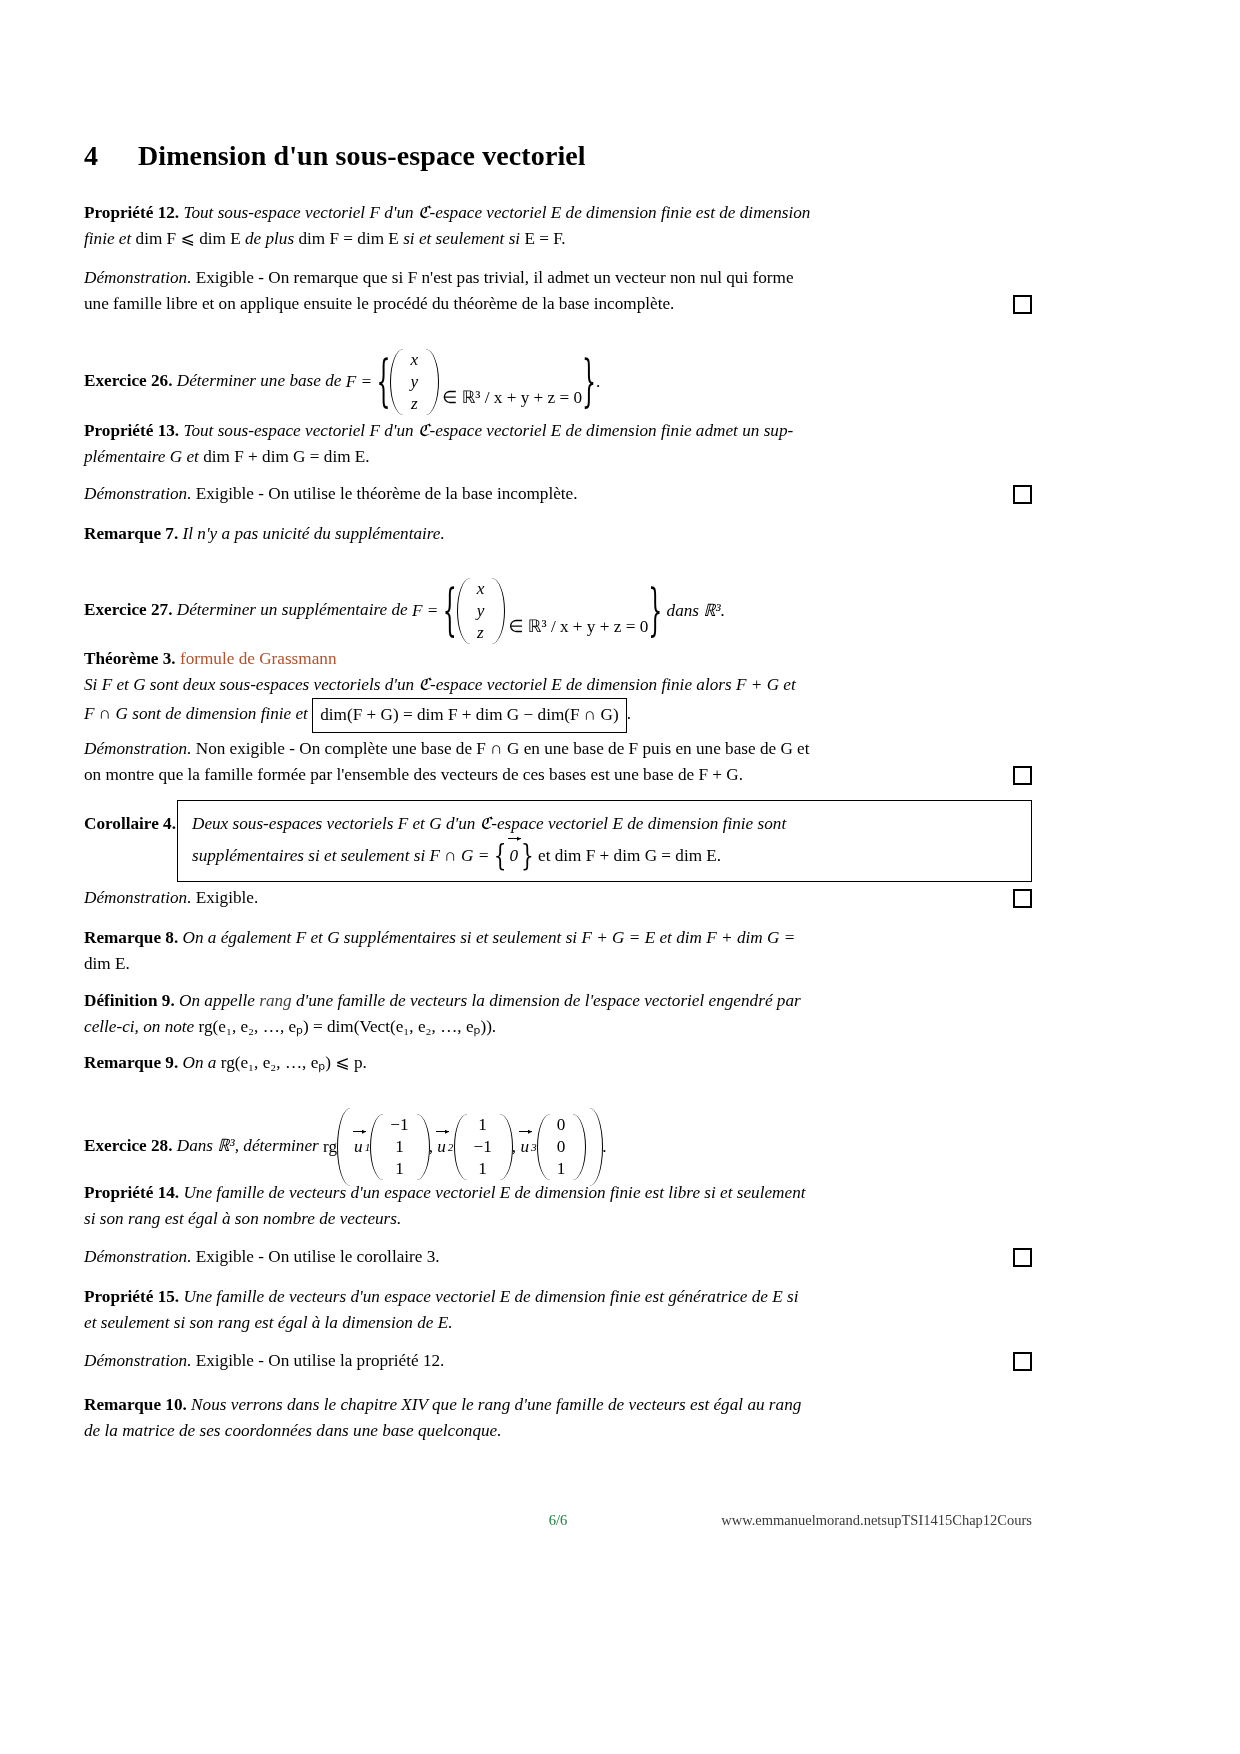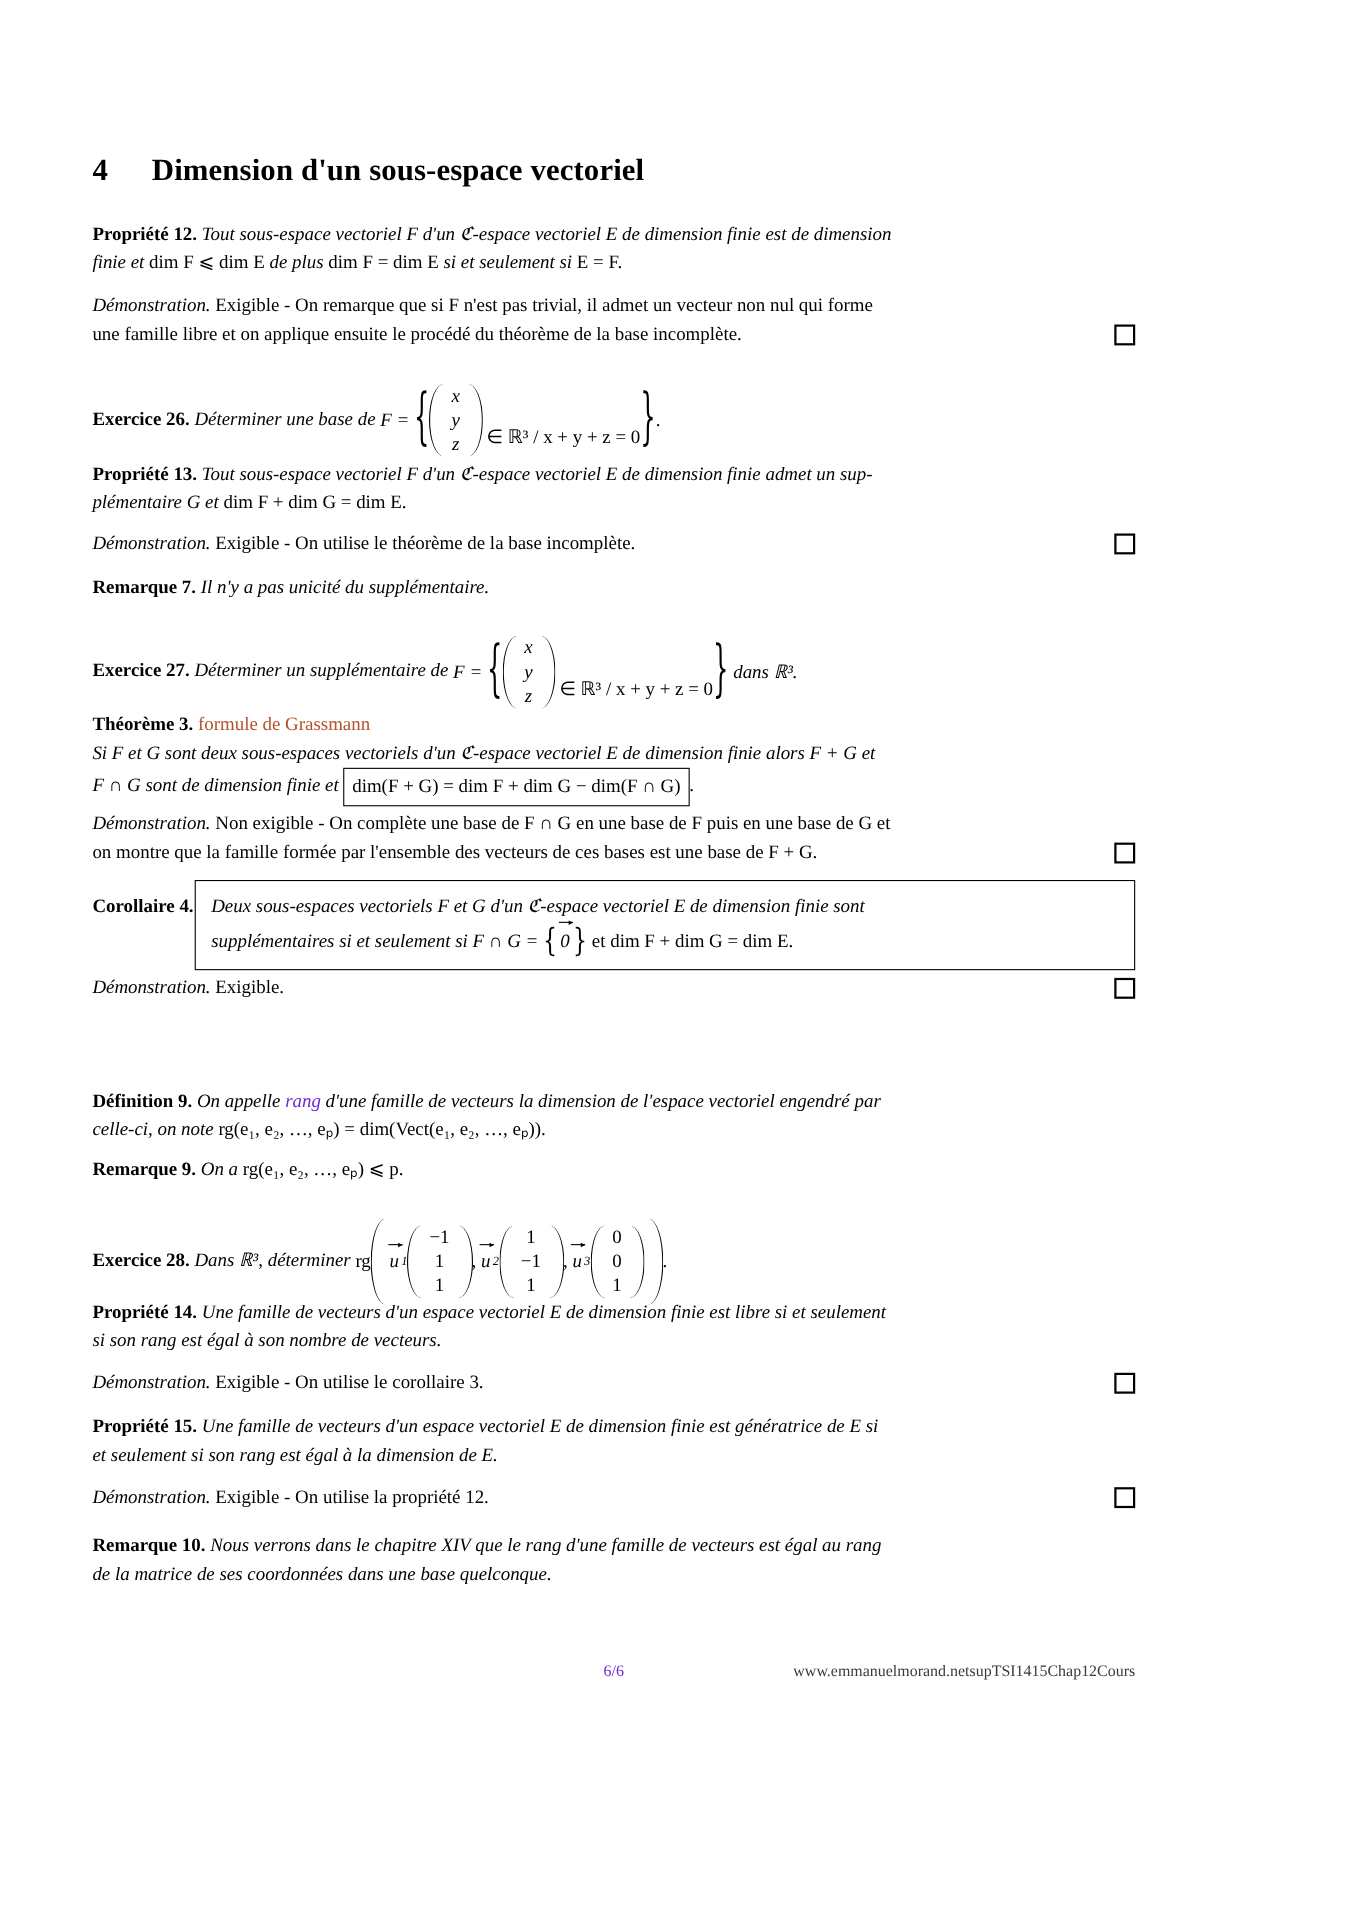--- a/index.html
+++ b/index.html
@@ -67,21 +67,21 @@
   .vec::after { content:""; position:absolute; left:-1px; right:-3px; top:-0.30em;
         border-top:1.2px solid #000; height:0; }
   .vec::before { content:""; position:absolute; right:-3px; top:-0.30em;
         width:0; height:0; border-left:4px solid #000;
         border-top:2.4px solid transparent; border-bottom:2.4px solid transparent;
         transform:translateY(-1.2px); }
 
   
   .footer { position:absolute; top:1512px; left:84px; width:948px;
             display:flex; justify-content:flex-end; font-size:14.5px; color:#3a3a3a; }
-  .footer .mid { position:absolute; left:0; right:0; text-align:center; color:#6d28d9; }
+  .footer .mid { position:absolute; left:0; right:0; text-align:center; color:#15803d; }
 </style>
 </head>
 <body>
 
 <div class="page">
 
 
   <div class="sec-title">
     <span class="sec-num">4</span><span>Dimension d'un sous-espace vectoriel</span>
   </div>
@@ -200,25 +200,30 @@
       </div>
     </div>
   </div>
 
   <div class="blk" style="top:885px;">
     <span class="it">Démonstration.</span>
     <span>Exigible.</span>
     <span class="qed" style="right:0; top:4px;"></span>
   </div>
 
+  <div class="blk j" style="top:925px;">
+    <span class="lead">Remarque 8.</span>
+    <span class="it">On a également F et G supplémentaires si et seulement si F + G = E et dim F + dim G =</span><br>
+    <span class="rm">dim E.</span>
+  </div>
 
   <div class="blk j" style="top:988px;">
     <span class="lead">Définition 9.</span>
     <span class="it">On appelle</span>
-    <span class="accent it" style="color: #6d28d9;">rang</span>
+    <span class="accent it" style="color: #404040;">rang</span>
     <span class="it">d'une famille de vecteurs la dimension de l'espace vectoriel engendré par</span><br>
     <span class="it">celle-ci, on note</span>
     <span class="rm">rg(e₁, e₂, …, eₚ) = dim(Vect(e₁, e₂, …, eₚ)).</span>
   </div>
 
   <div class="blk" style="top:1050px;">
     <span class="lead">Remarque 9.</span>
     <span class="it">On a</span>
     <span class="rm">rg(e₁, e₂, …, eₚ) ⩽ p.</span>
   </div>

